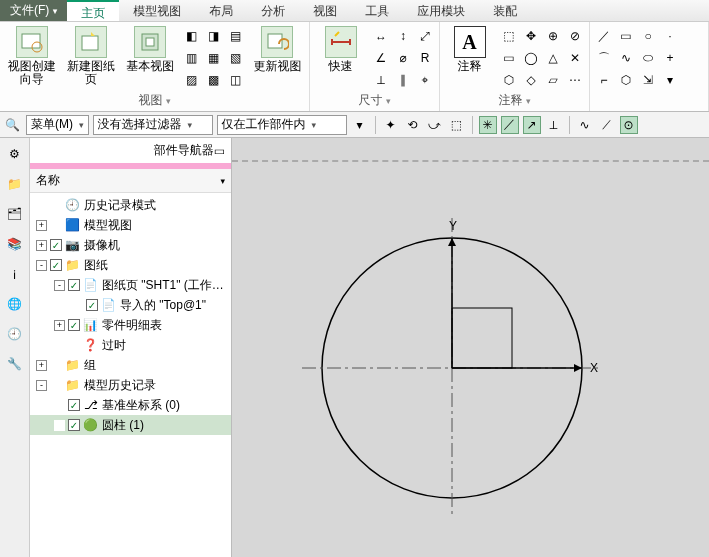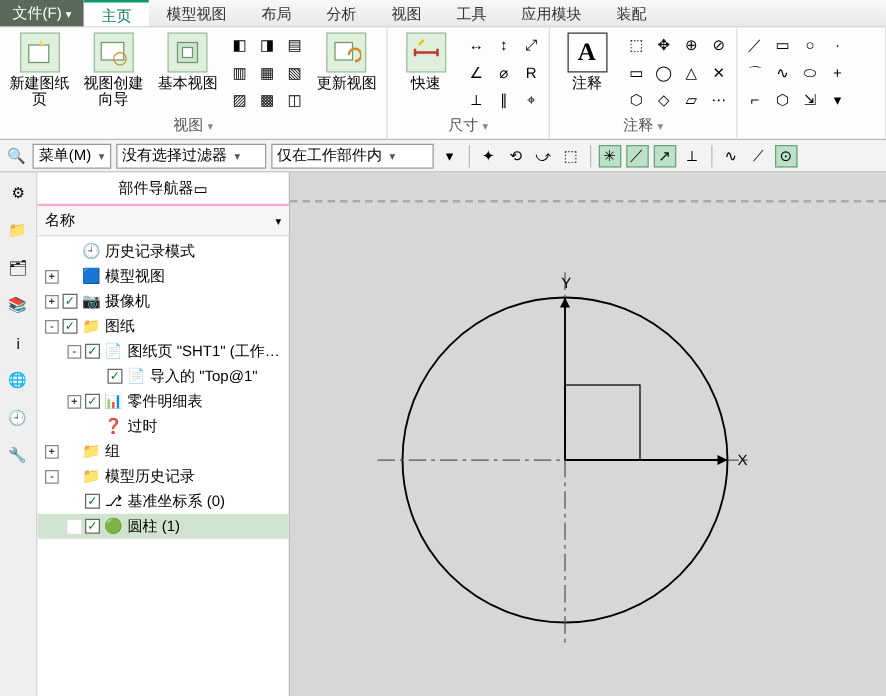--- a/index.html
+++ b/index.html
@@ -29,21 +29,21 @@
 .qbar .sep { width: 1px; height: 18px; background: #bbb; margin: 0 2px; }
 .qbar .ic { width: 18px; height: 18px; display: flex; align-items: center; justify-content: center; cursor: pointer; }
 .qbar .ic.sel { background: #bde0c8; border: 1px solid #6aa37a; }
 
 
 .main { display: flex; height: 419px; }
 .sidebar { width: 30px; background: #efefef; border-right: 1px solid #ccc; display: flex; flex-direction: column; align-items: center; gap: 10px; padding-top: 6px; }
 .sidebar .ic { width: 20px; height: 20px; cursor: pointer; display:flex; align-items:center; justify-content:center; }
 
 .nav { width: 202px; background: #fff; border-right: 1px solid #bbb; display: flex; flex-direction: column; }
-.nav .title { display: flex; align-items: center; justify-content: center; padding: 4px 6px; border-bottom: 2px solid #f9a8d4; }
+.nav .title { display: flex; align-items: center; justify-content: flex-end; padding: 4px 6px; border-bottom: 6px solid #f9a8d4; }
 .nav .colhdr { display: flex; align-items: center; justify-content: space-between; padding: 3px 6px; background: #f6f6f6; border-bottom: 1px solid #ddd; }
 .nav .tree { flex: 1; overflow: auto; padding: 2px 0; }
 .node { display: flex; align-items: center; height: 20px; padding-left: 4px; white-space: nowrap; cursor: pointer; }
 .node .tw { width: 11px; height: 11px; border: 1px solid #888; display: inline-flex; align-items: center; justify-content: center; font-size: 9px; margin-right: 3px; line-height: 9px; background:#fff; }
 .node .tw.blank { border: none; }
 .node .ck { width: 12px; height: 12px; border: 1px solid #666; margin-right: 3px; display:inline-flex; align-items:center; justify-content:center; font-size:10px; color:#0a7a2a; background:#fff; }
 .node .ic { width: 16px; height: 14px; margin-right: 3px; display:inline-flex; align-items:center; justify-content:center; }
 .node.sel { background: #cfe3cf; }
 .node.bold .txt { font-weight: normal; }
 
@@ -68,34 +68,34 @@
   <div class="tab">装配</div>
 </div>
 
 <div class="ribbon">
 
   <div class="rgroup" style="width:310px">
     <div class="body">
       <div class="bigbtn">
         <div class="ic">
             <svg width="24" height="24">
+              <rect x="2" y="4" width="18" height="14" fill="#fff" stroke="#6a9a6a"></rect>
+              <circle cx="17" cy="17" r="5" fill="none" stroke="#d08a2a"></circle>
+            </svg>
+          </div>
+        <div class="lbl">视图创建向导</div>
+      </div>
+      <div class="bigbtn">
+        <div class="ic">
+            <svg width="24" height="24">
               <rect x="3" y="6" width="16" height="14" fill="#fff" stroke="#6a9a6a"></rect>
               <polygon points="12,2 16,6 12,6" fill="#f7d84a"></polygon>
             </svg>
           </div>
         <div class="lbl">新建图纸页</div>
-      </div>
-      <div class="bigbtn">
-        <div class="ic">
-            <svg width="24" height="24">
-              <rect x="2" y="4" width="18" height="14" fill="#fff" stroke="#6a9a6a"></rect>
-              <circle cx="17" cy="17" r="5" fill="none" stroke="#d08a2a"></circle>
-            </svg>
-          </div>
-        <div class="lbl">视图创建向导</div>
       </div>
       <div class="bigbtn">
         <div class="ic">
             <svg width="24" height="24">
               <rect x="4" y="4" width="16" height="16" fill="#cfe3cf" stroke="#6a9a6a"></rect>
               <rect x="8" y="8" width="8" height="8" fill="#fff" stroke="#6a9a6a"></rect>
             </svg>
           </div>
         <div class="lbl">基本视图</div>
       </div>

